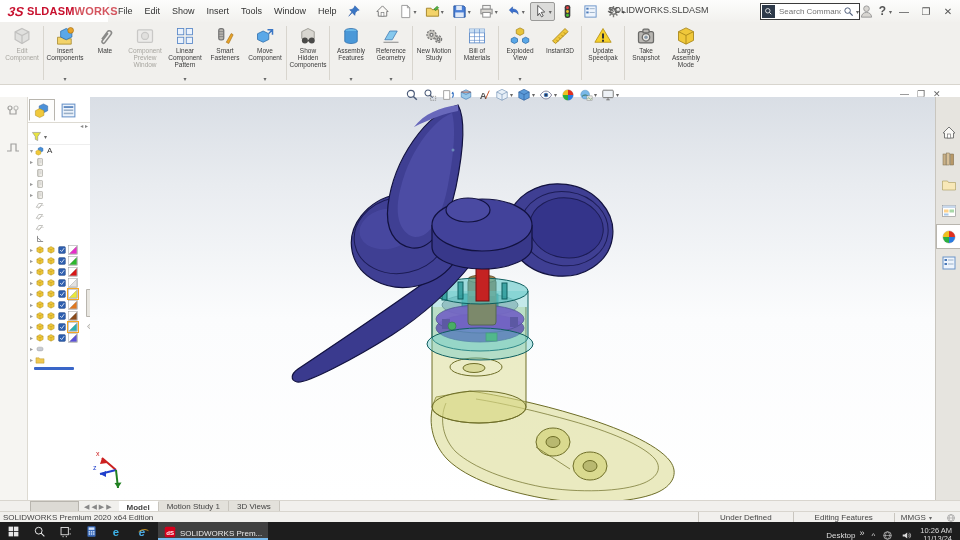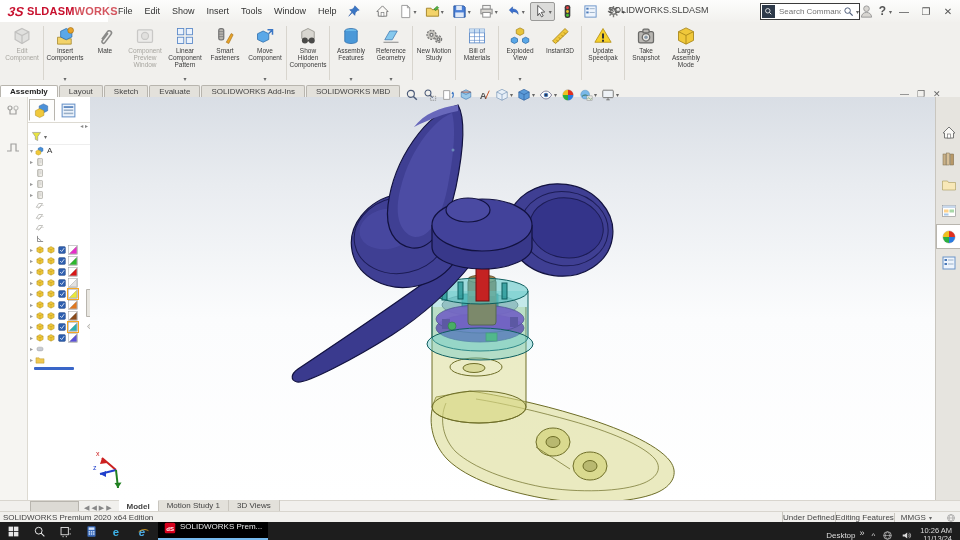--- a/index.html
+++ b/index.html
@@ -85,39 +85,39 @@
   #docwin-controls .wglyph{font-size:9px;color:#666;margin:0 4px;}
 
   
   #taskpane{position:absolute;left:935px;top:0;width:25px;height:403px;background:#e6e4df;border-left:1px solid #c9c6bf;}
   .tp-btn{width:23px;height:23px;display:flex;align-items:center;justify-content:center;margin:1px 0;border:1px solid transparent;}
   .tp-btn.active{background:#fff;border-color:#b8b5ae;}
   .tp-btn .icon{width:16px;height:16px;}
   #taskpane .pad{height:22px;}
 
   
-  #bottombar{position:absolute;left:0;top:500px;width:960px;height:11px;background:#f1f0ed;border-top:1px solid #d8d5ce;display:flex;align-items:flex-end;font-size:8px;}
+  #bottombar{position:absolute;left:0;top:500px;width:960px;height:11px;background:#f1f0ed;border-top:1px solid #d8d5ce;display:flex;align-items:center;font-size:8px;}
   #hscroll{width:47px;height:9px;background:#dcdad4;border:1px solid #b8b5ae;margin-left:30px;}
   .navarrs{color:#888;font-size:7px;letter-spacing:2px;padding:0 5px;}
   .btab{padding:0 8px;height:11px;line-height:11px;border-right:1px solid #c9c6bf;color:#444;background:#e3e1db;}
   .btab.active{background:#fff;font-weight:bold;border-top:1px solid #fff;}
 
   
   #statusbar{position:absolute;left:0;top:511px;width:960px;height:11px;background:#f1f0ed;border-top:1px solid #d8d5ce;font-size:8px;color:#444;display:flex;align-items:center;}
   #status-left{margin-left:3px;}
   #status-right{position:absolute;right:4px;display:flex;align-items:center;height:11px;}
-  .scell{padding:0 0;border-left:1px solid #c9c6bf;height:11px;line-height:11px;}
+  .scell{padding:0 21px;border-left:1px solid #c9c6bf;height:11px;line-height:11px;}
   #units{padding:0 6px;border-left:1px solid #c9c6bf;}
   #status-right .icon{width:10px;height:10px;margin-left:8px;}
 
   
   #taskbar{position:absolute;left:0;top:522px;width:960px;height:18px;background:#1d1d1d;display:flex;align-items:center;}
   .tb-app{width:26px;height:18px;display:flex;align-items:center;justify-content:center;}
   .tb-app .icon{width:13px;height:13px;}
-  #tb-task{height:18px;display:flex;align-items:flex-start;background:#000000;border-bottom:2px solid #76b9ed;padding:0 6px;margin-left:2px;box-sizing:border-box;}
+  #tb-task{height:18px;display:flex;align-items:flex-end;background:#404040;border-bottom:2px solid #76b9ed;padding:0 6px;margin-left:2px;box-sizing:border-box;}
   #tb-task .icon{width:12px;height:12px;margin-right:4px;}
   #tb-task span{color:#e8e8e8;font-size:8px;white-space:nowrap;}
   #tray{position:absolute;right:2px;top:0;height:26px;display:flex;align-items:center;color:#ddd;font-size:8px;}
   #tray .icon{width:11px;height:11px;margin:0 4px;}
   #tray .ovf{font-size:9px;margin:0 4px;position:relative;top:-2px;}
   #tray .crt{font-size:8px;margin:0 3px;}
   #clock{text-align:right;line-height:8px;font-size:7.5px;margin:0 6px 0 4px;}
 </style>
 </head>
 <body>
@@ -435,28 +435,20 @@
         <div class="rbtn">
           <span class="ricon"><svg viewBox="0 0 16 16" width="100%" height="100%">
               <path d="M8 1.5l6 3v7l-6 3-6-3v-7z" fill="#f0c83a" stroke="#a8861a" stroke-width=".7"></path>
               <path d="M2 4.5l6 3 6-3M8 7.5V14.5" fill="none" stroke="#a8861a" stroke-width=".7"></path>
             </svg></span>
           <span class="rlabel">Large Assembly Mode</span>
         </div>
       </div>
     </div>
 
-  <div id="cmdtabs">
-      <span class="ctab active">Assembly</span>
-      <span class="ctab">Layout</span>
-      <span class="ctab">Sketch</span>
-      <span class="ctab">Evaluate</span>
-      <span class="ctab">SOLIDWORKS Add-Ins</span>
-      <span class="ctab">SOLIDWORKS MBD</span>
-    </div>
 
   <div id="workspace">
     <div id="leftstrip"><span class="icon"><svg viewBox="0 0 16 16" width="100%" height="100%">
             <circle cx="5" cy="5" r="2" fill="none" stroke="#8a8a88" stroke-width="1.2"></circle>
             <circle cx="11" cy="5" r="2" fill="none" stroke="#b0b0ae" stroke-width="1.2"></circle>
             <path d="M5 7v4h6V7" fill="none" stroke="#8a8a88" stroke-width="1.2"></path>
           </svg></span><span class="icon"><svg viewBox="0 0 16 16" width="100%" height="100%">
             <path d="M2 12h4V5h5v7h3" fill="none" stroke="#8a8a88" stroke-width="1.2"></path>
           </svg></span></div>
     <div id="treepanel">

